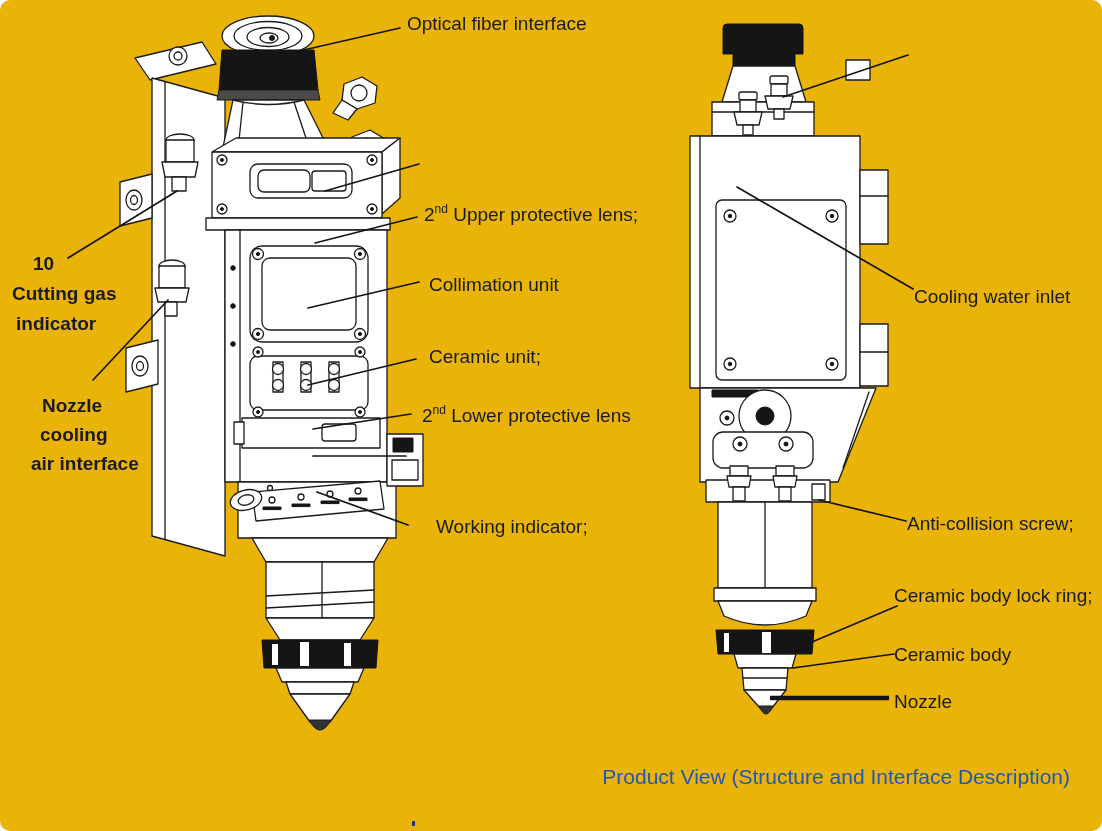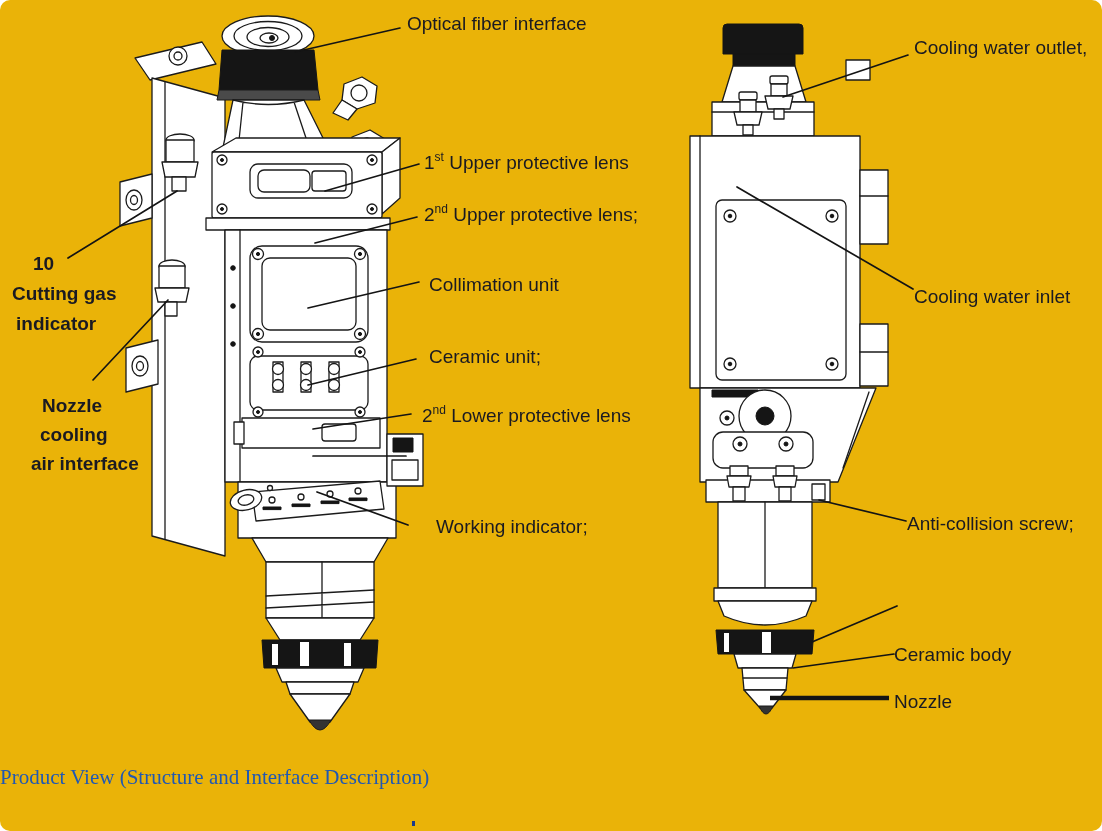--- a/index.html
+++ b/index.html
@@ -7,22 +7,22 @@
     position:relative;width:1102px;height:831px;background:#eab308;overflow:hidden;
     font-family:"Liberation Sans", sans-serif;
     border-radius:10px;
   }
   .lbl{
     position:absolute;font-size:19px;line-height:24px;color:#1a1a22;white-space:nowrap;
   }
   .lbl sup{font-size:12px;line-height:0;position:relative;top:-1px;vertical-align:super;}
   .lbl-group{position:absolute;font-size:19px;line-height:30px;color:#1a1a22;white-space:nowrap;font-weight:bold;}
   #caption{
-    position:absolute;left:0;top:765px;width:1070px;text-align:left;
-    font-size:21px;color:#2058b3;font-family:Liberation Serif, serif;
+    position:absolute;left:0;top:765px;width:1070px;text-align:right;
+    font-size:21px;color:#2058b3;
   }
   #cursor-dot{position:absolute;left:412px;top:821px;width:3px;height:5px;background:#1b3a8c;}
   svg{position:absolute;left:0;top:0;}
   .ln{fill:none;stroke:#1b1b1b;stroke-width:1.3;stroke-linejoin:round;stroke-linecap:round;}
   .fw{fill:#ffffff;stroke:#1b1b1b;stroke-width:1.3;stroke-linejoin:round;}
   .fd{fill:#151515;stroke:#151515;stroke-width:1;stroke-linejoin:round;}
   .fg{fill:#4a4a4a;stroke:#1b1b1b;stroke-width:1;}
   .ldr{fill:none;stroke:#141414;stroke-width:1.7;stroke-linecap:round;}
   .ldr-thick{fill:none;stroke:#141414;stroke-width:4.5;stroke-linecap:butt;}
 </style>
@@ -289,21 +289,20 @@
       <path class="ldr" d="M737,187 L913,289"></path>
       <path class="ldr" d="M819,500 L906,521"></path>
       <path class="ldr" d="M812,642 L897,606"></path>
       <path class="ldr" d="M793,668 L894,654"></path>
       <path class="ldr-thick" d="M770,698 L889,698"></path>
     </g>
   </svg>
 
   <div class="lbl" style="left:407px;top:12px">Optical fiber interface</div>
 
-  <div class="lbl" style="left:424px;top:151px"><span>1</span><sup>st</sup><span> Upper protective lens</span></div>
 
   <div class="lbl" style="left:424px;top:203px"><span>2</span><sup>nd</sup><span> Upper protective lens;</span></div>
 
   <div class="lbl" style="left:429px;top:273px">Collimation unit</div>
 
   <div class="lbl" style="left:429px;top:345px">Ceramic unit;</div>
 
   <div class="lbl" style="left:422px;top:404px"><span>2</span><sup>nd</sup><span> Lower protective lens</span></div>
 
 
@@ -314,21 +313,21 @@
     <div>Cutting gas</div>
     <div style="padding-left:4px">indicator</div>
   </div>
 
   <div class="lbl-group" style="left:31px;top:391px;line-height:29px">
     <div style="padding-left:11px">Nozzle</div>
     <div style="padding-left:9px">cooling</div>
     <div>air interface</div>
   </div>
 
-  <div class="lbl" style="left:914px;top:36px">Cooling water outlet,</div>
   <div class="lbl" style="left:914px;top:285px">Cooling water inlet</div>
   <div class="lbl" style="left:907px;top:512px">Anti-collision screw;</div>
+  <div class="lbl" style="left:894px;top:584px">Ceramic body lock ring;</div>
   <div class="lbl" style="left:894px;top:643px">Ceramic body</div>
   <div class="lbl" style="left:894px;top:690px">Nozzle</div>
 
   <div id="caption">Product View (Structure and Interface Description)</div>
   <div id="cursor-dot"></div>
 </div>
 
 </body></html>

